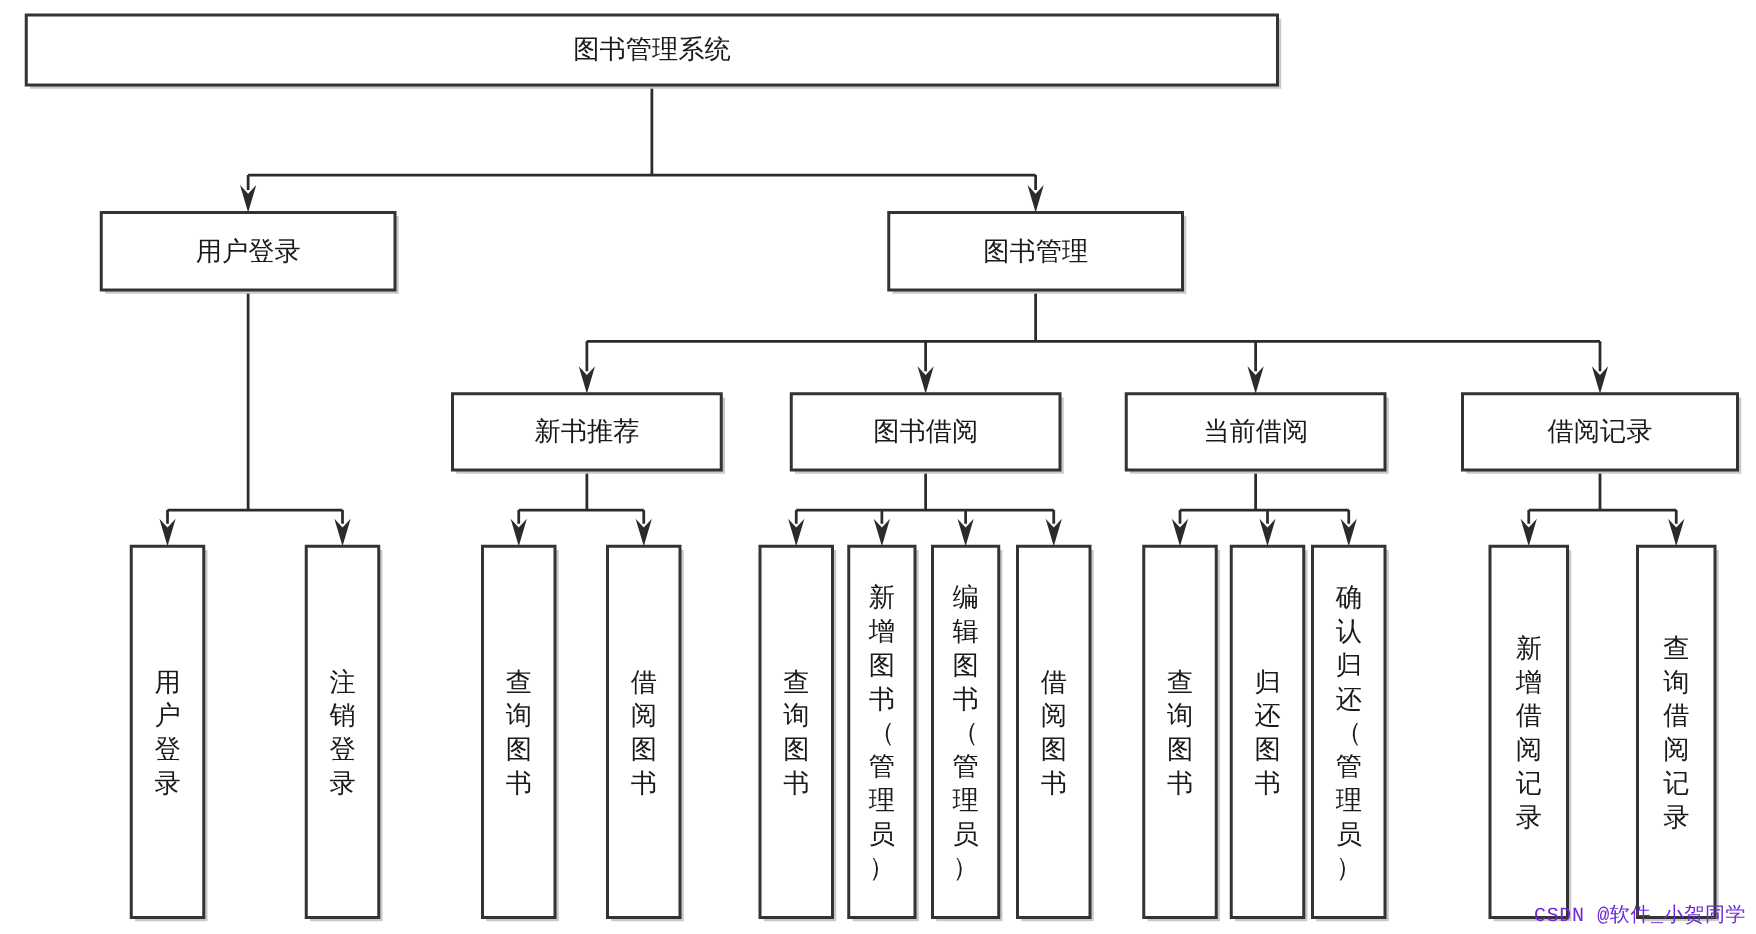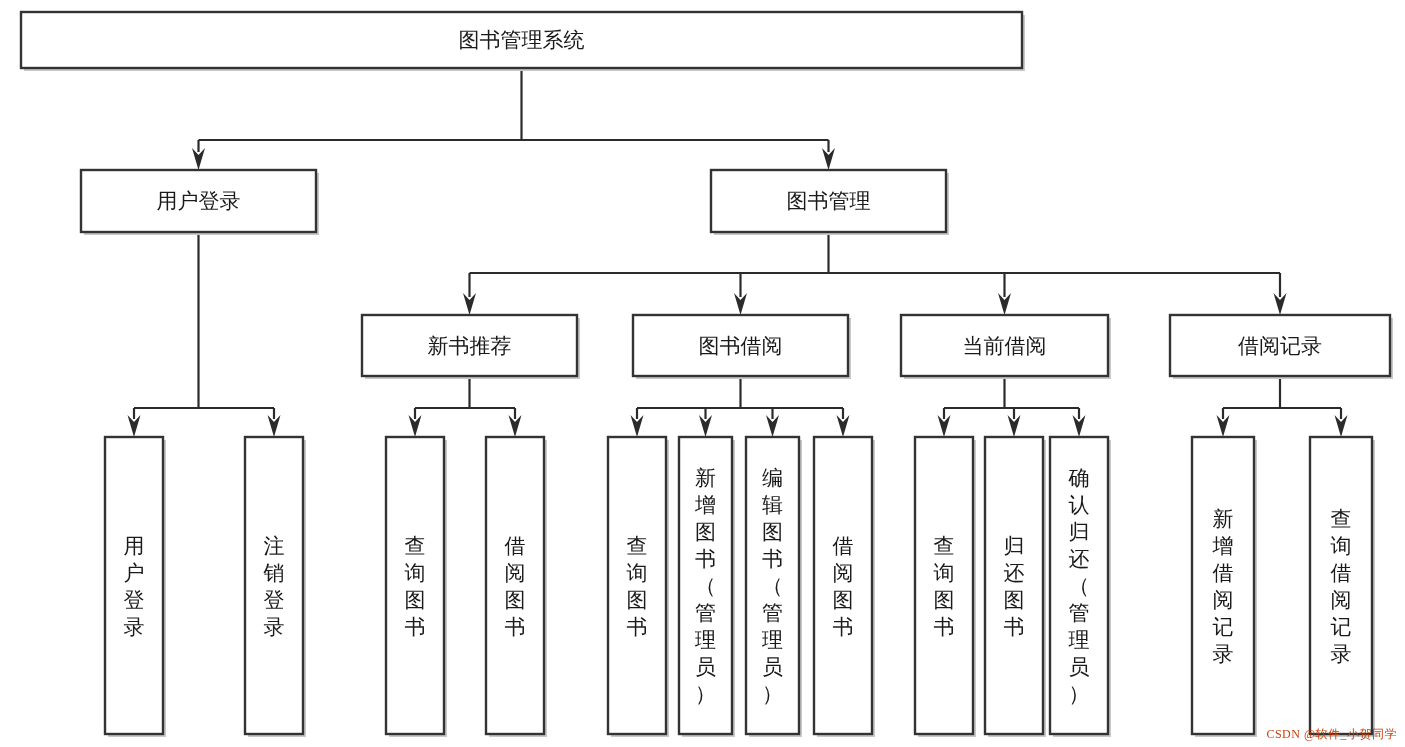--- a/index.html
+++ b/index.html
@@ -51,23 +51,23 @@
     fill: none;
   }
   .edge-arrow {
     fill: #2b2b2b;
     stroke: none;
   }
   .watermark {
     position: absolute;
     right: 8px;
     bottom: 4px;
-    font-family: Liberation Serif, serif;
-    font-size: 12px;
-    color: #c2410c;
+    font-family: Liberation Mono, monospace;
+    font-size: 16px;
+    color: #6d28d9;
     letter-spacing: 0.5px;
     white-space: nowrap;
     user-select: none;
   }
 </style>
 </head>
 <body>
 
 <div id="page">
   <svg id="diagram-svg" viewBox="0 0 1405 747">

